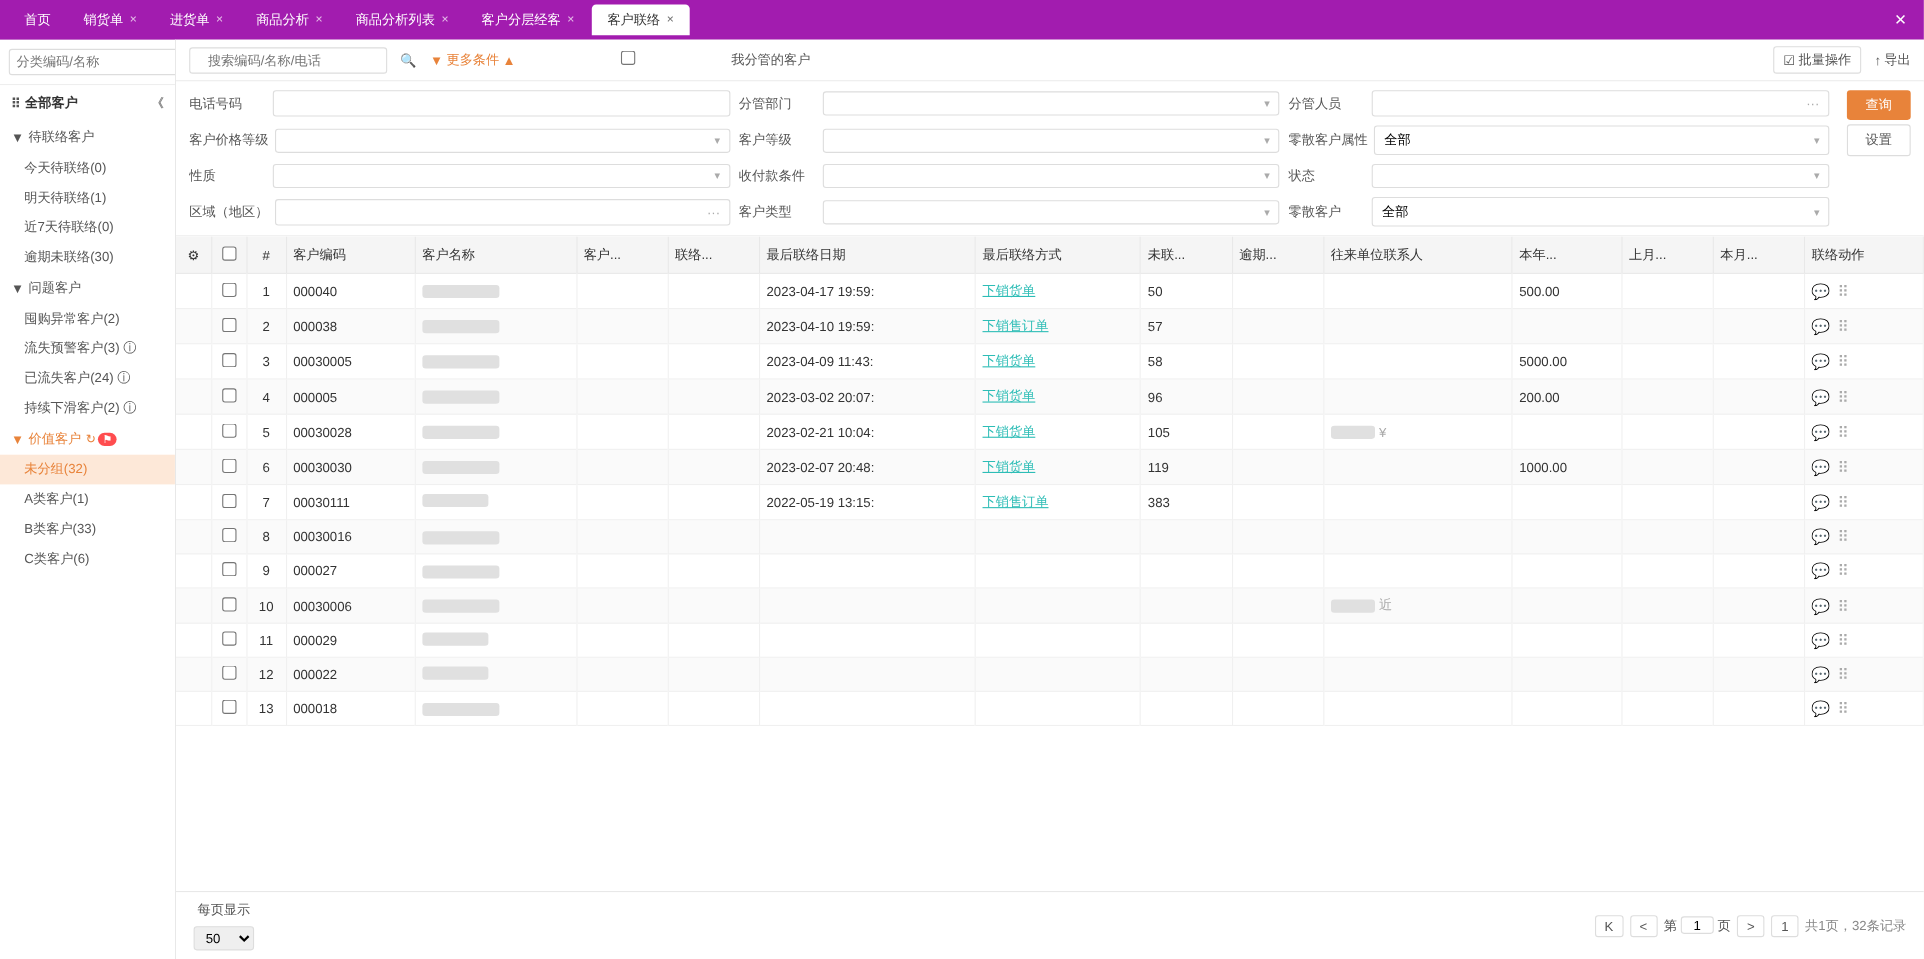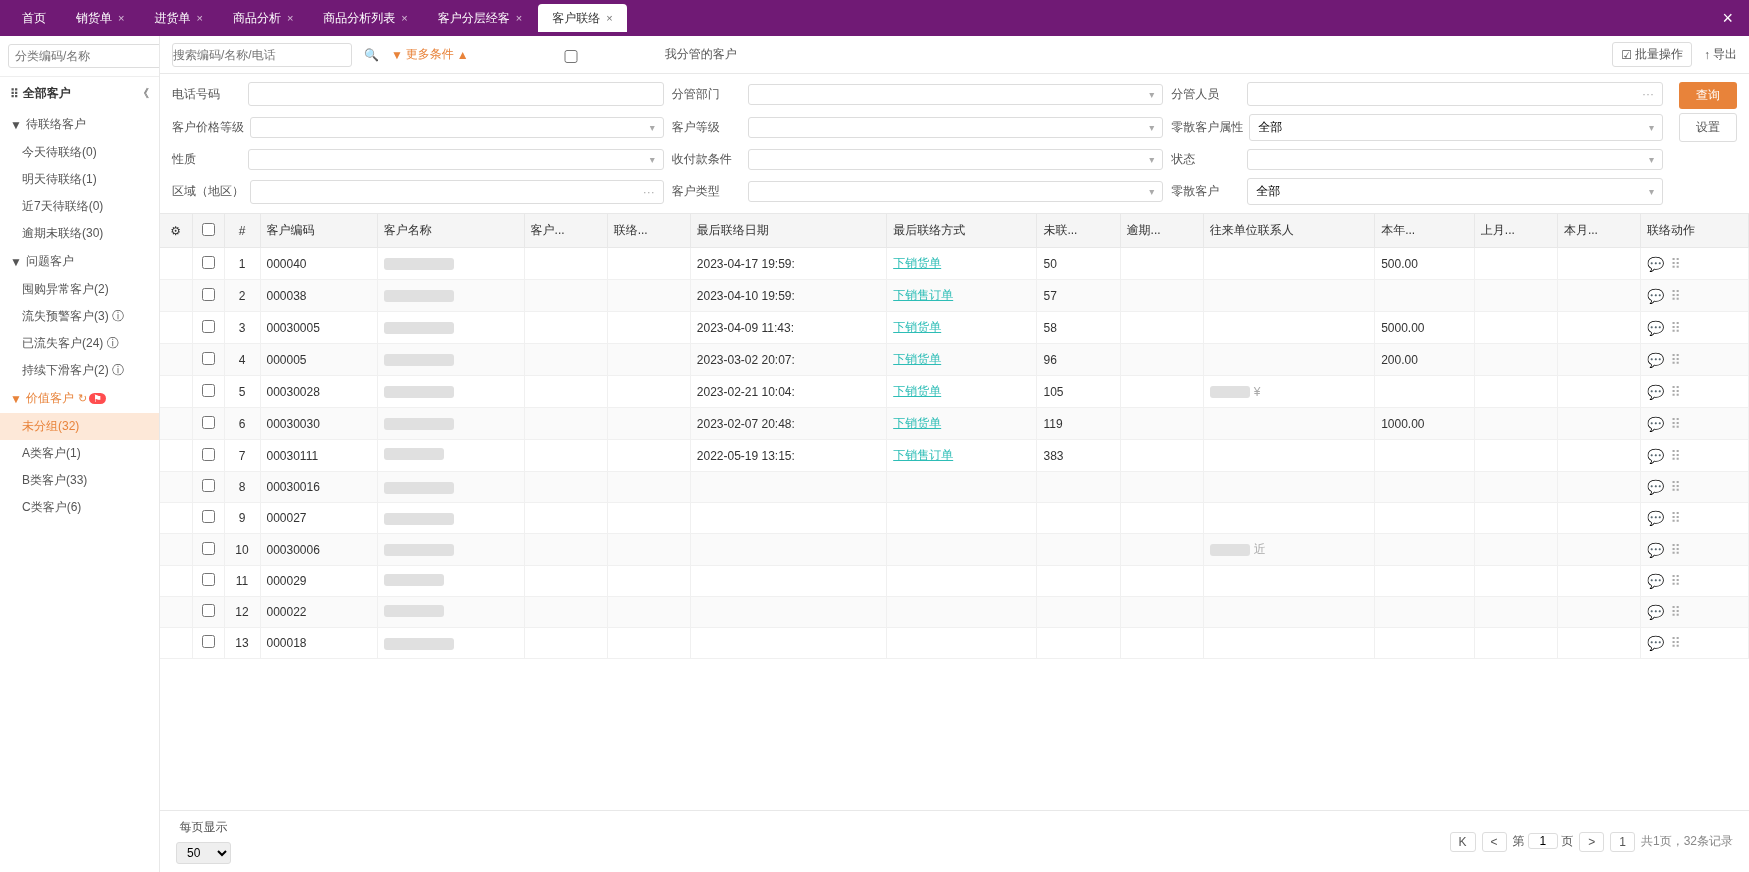--- a/index.html
+++ b/index.html
@@ -1,20 +1,20 @@
 <!DOCTYPE html>
 <html><head>
   <meta charset="utf-8">
   <style>
     * { box-sizing: border-box; margin: 0; padding: 0; font-family: 'Microsoft YaHei', Arial, sans-serif; font-size: 12px; }
     body { background: #f5f5f5; overflow: hidden; }
 
     
     .top-nav {
-      background: #701a75;
+      background: #a21caf;
       display: flex;
       align-items: center;
       height: 36px;
       padding: 0 8px;
     }
     .top-nav .tab {
       display: flex; align-items: center; padding: 0 14px; height: 28px;
       color: #fff; cursor: pointer; border-radius: 4px 4px 0 0;
       margin-right: 2px; font-size: 13px; white-space: nowrap;
     }
@@ -87,21 +87,21 @@
       gap: 12px;
     }
     .filter-bar input {
       border: 1px solid #ddd; border-radius: 3px;
       padding: 4px 8px; width: 180px; outline: none;
     }
     .filter-bar .search-btn { color: #888; cursor: pointer; }
     .filter-bar .more-btn {
       color: #e8833a; cursor: pointer; display: flex; align-items: center; gap: 3px;
     }
-    .filter-bar .checkbox-label { display: flex; align-items: flex-end; gap: 4px; color: #555; }
+    .filter-bar .checkbox-label { display: flex; align-items: flex-start; gap: 4px; color: #555; }
     .filter-bar .spacer { flex: 1; }
     .filter-bar .batch-btn {
       color: #555; cursor: pointer; display: flex; align-items: center; gap: 3px;
       border: 1px solid #ddd; padding: 3px 8px; border-radius: 3px;
     }
     .filter-bar .export-btn {
       color: #555; cursor: pointer; display: flex; align-items: center; gap: 3px;
     }
 
     
@@ -281,21 +281,21 @@
     </div>
     <div class="sidebar-item active">未分组(32)</div>
     <div class="sidebar-item">A类客户(1)</div>
     <div class="sidebar-item">B类客户(33)</div>
     <div class="sidebar-item">C类客户(6)</div>
   </div>
 
   <div class="content-area">
 
     <div class="filter-bar">
-      <input type="text" style="border: 1px solid rgb(221, 221, 221); border-radius: 3px; padding: 4px 0; width: 180px; outline: none;" placeholder="搜索编码/名称/电话">
+      <input type="text" style="border: 1px solid rgb(221, 221, 221); border-radius: 3px; padding: 4px 16px; width: 180px; outline: none;" placeholder="搜索编码/名称/电话">
       <span class="search-btn">🔍</span>
       <span class="more-btn" style="color:#e8833a;display:flex;align-items:center;gap:3px;">
         <span>▼</span>
         <span>更多条件</span>
         <span>▲</span>
       </span>
       <label class="checkbox-label">
         <input type="checkbox" style="">
         <span>我分管的客户</span>
       </label>

